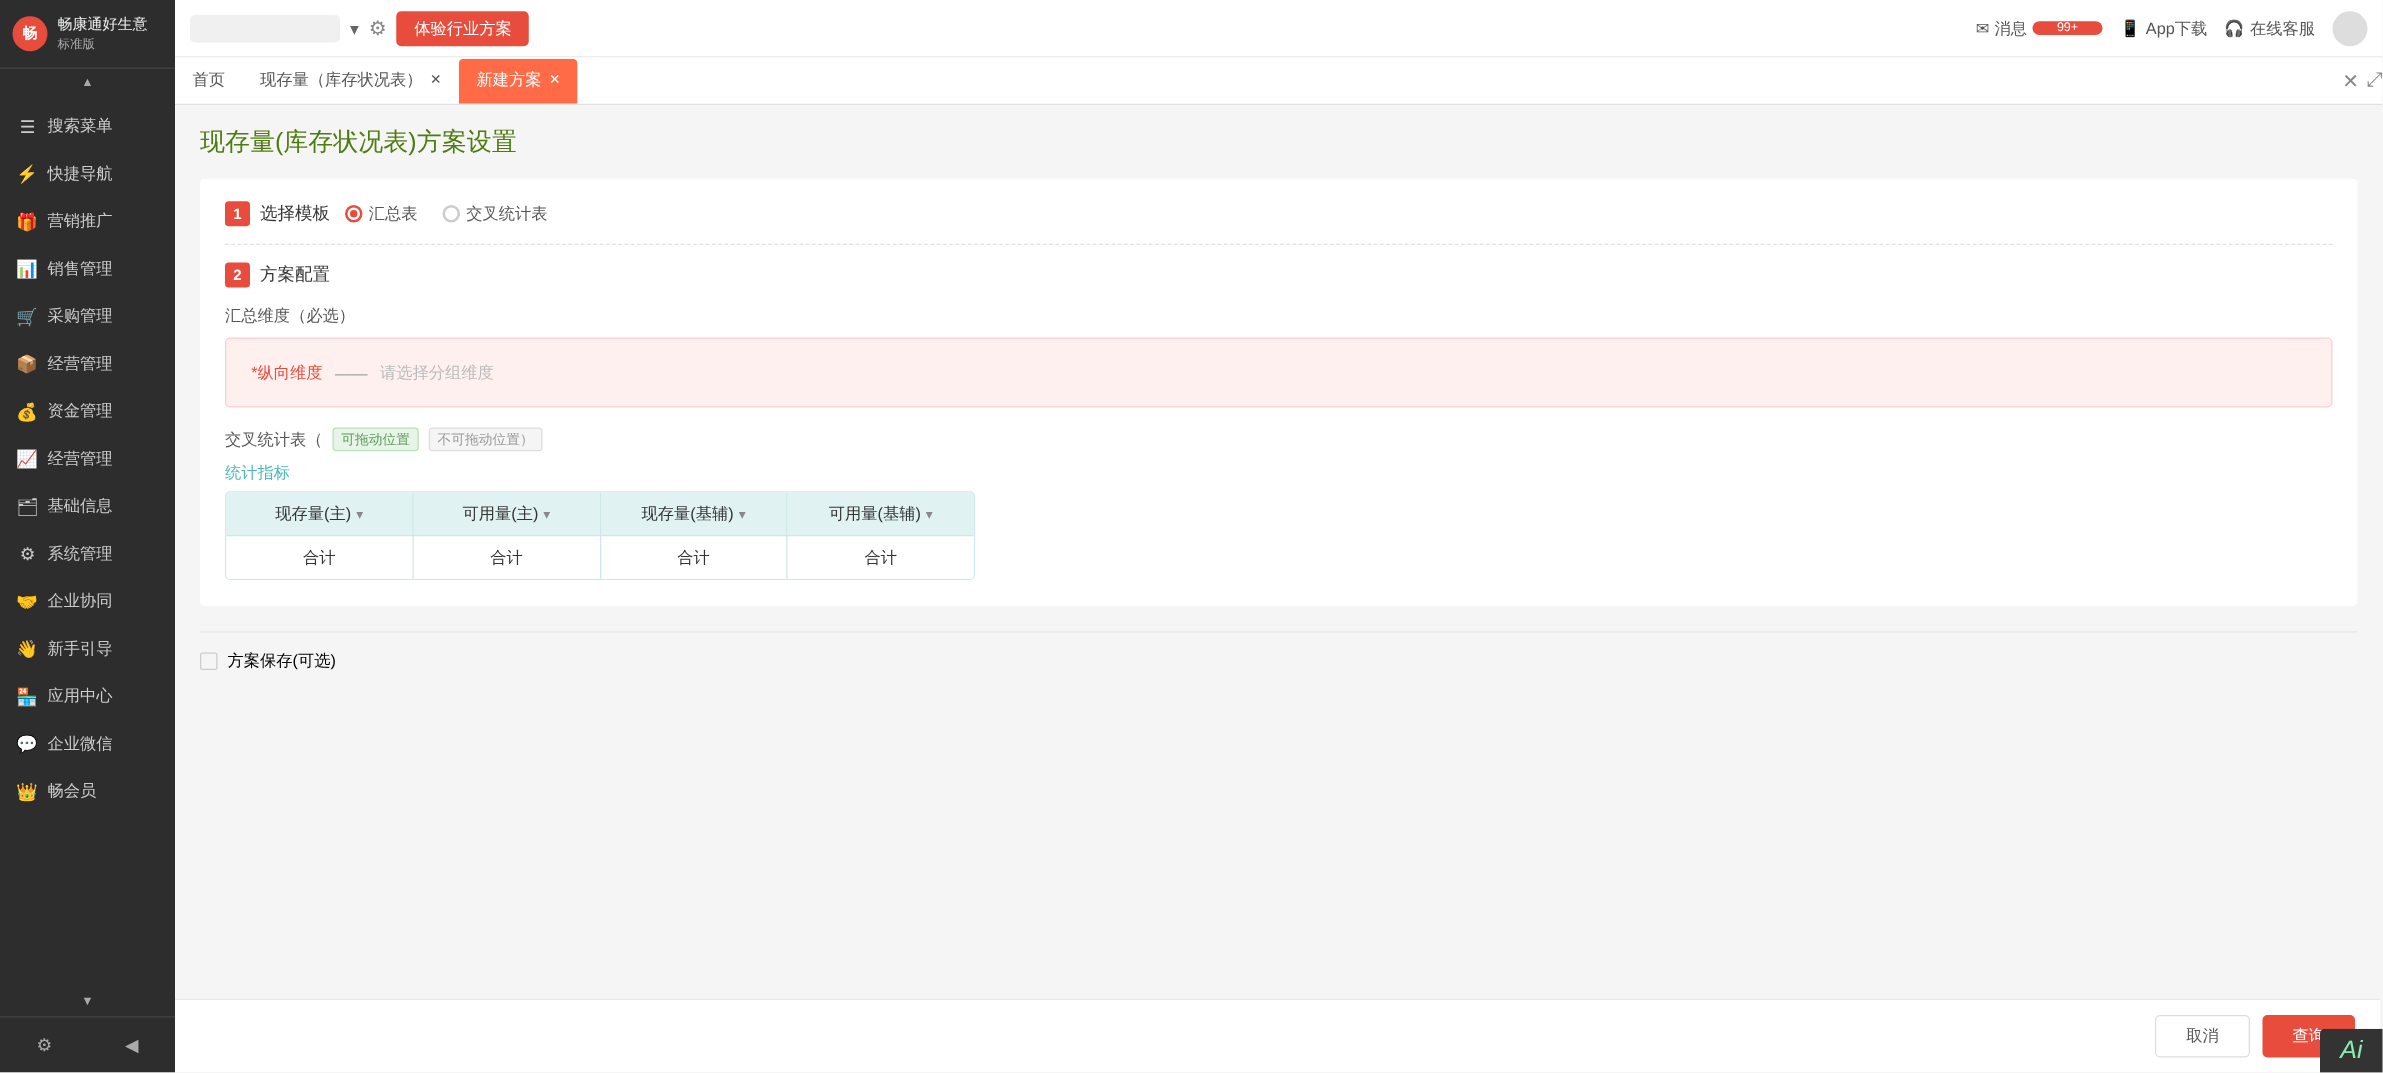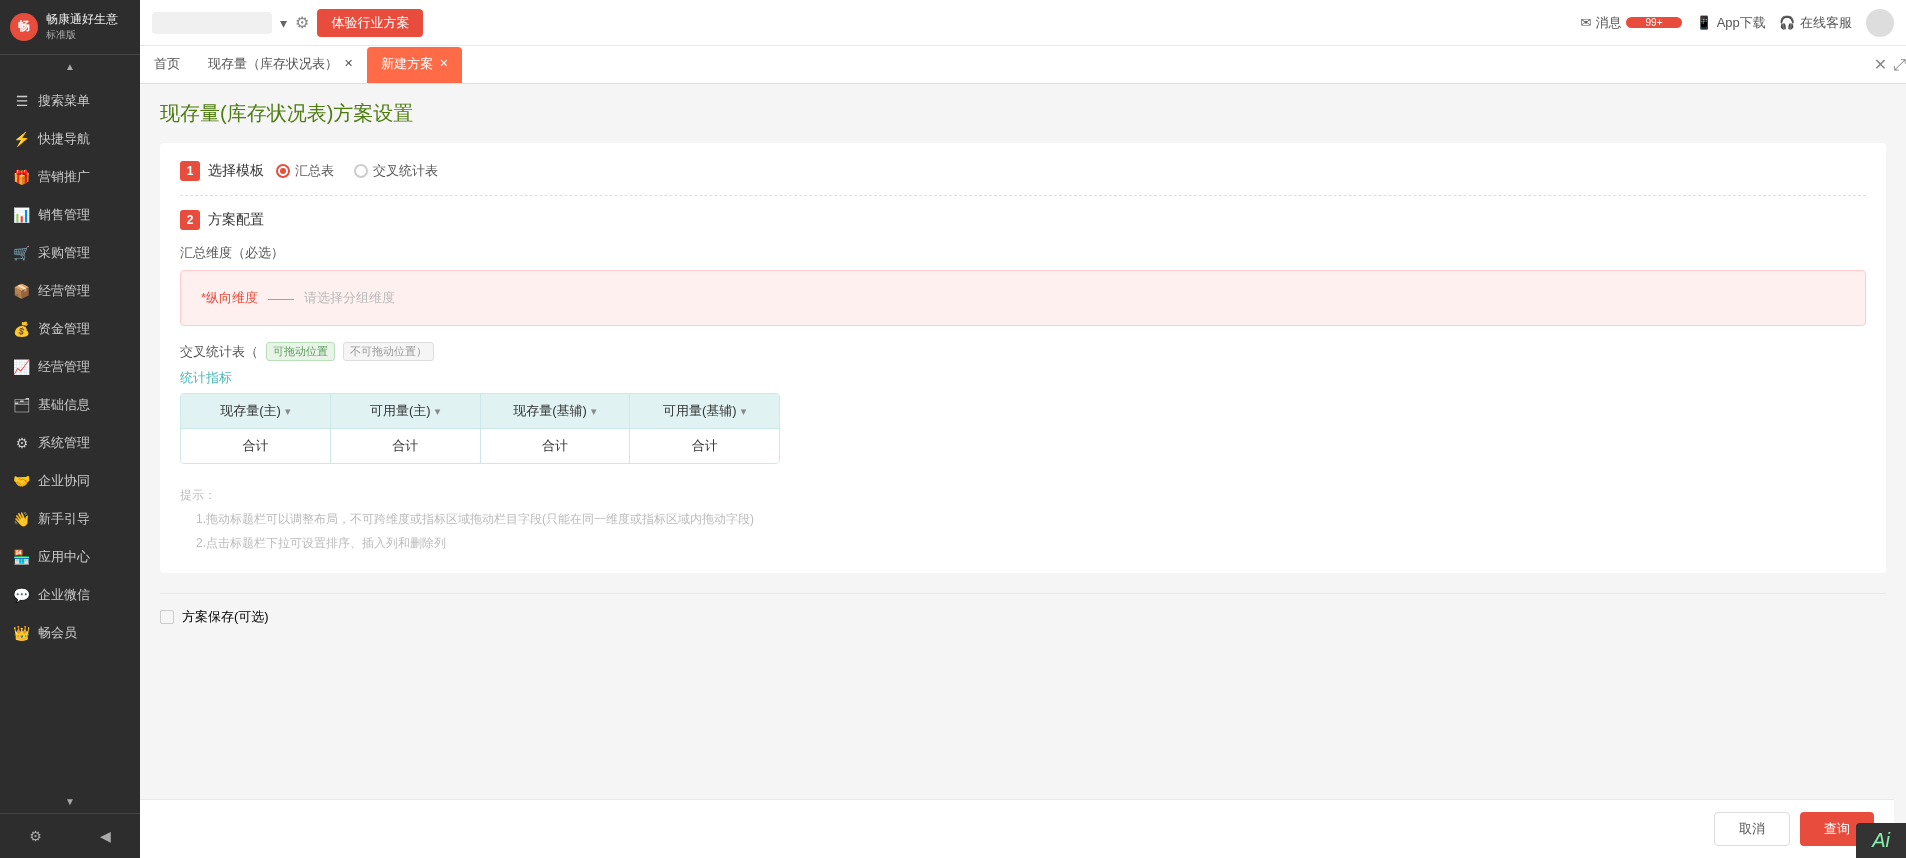--- a/index.html
+++ b/index.html
@@ -281,21 +281,21 @@
     .checkbox-box {
       width: 14px; height: 14px;
       border: 1px solid #ccc;
       border-radius: 2px;
       cursor: pointer;
     }
 
     
     .footer-bar {
       position: absolute;
-      bottom: 0; right: 12px;
+      bottom: 0; right: 2px;
       padding: 12px 20px;
       display: flex;
       gap: 10px;
       background: white;
       border-top: 1px solid #e8e8e8;
       width: 100%;
     }
     .btn-cancel {
       padding: 7px 24px;
       border: 1px solid #ddd;
@@ -543,25 +543,20 @@
             <div class="stats-col stats-col-body">
               <span>合计</span>
             </div>
             <div class="stats-col stats-col-body">
               <span>合计</span>
             </div>
           </div>
         </div>
       </div>
 
-      <div class="tips-section">
-        <span class="tips-title">提示：</span>
-        <div class="tips-item">1.拖动标题栏可以调整布局，不可跨维度或指标区域拖动栏目字段(只能在同一维度或指标区域内拖动字段)</div>
-        <div class="tips-item">2.点击标题栏下拉可设置排序、插入列和删除列</div>
-      </div>
 
     </div>
 
     <div class="save-row">
       <div class="checkbox-box"></div>
       <span>方案保存(可选)</span>
     </div>
 
     <div style="height: 60px;"></div>
     <div class="footer-bar">

